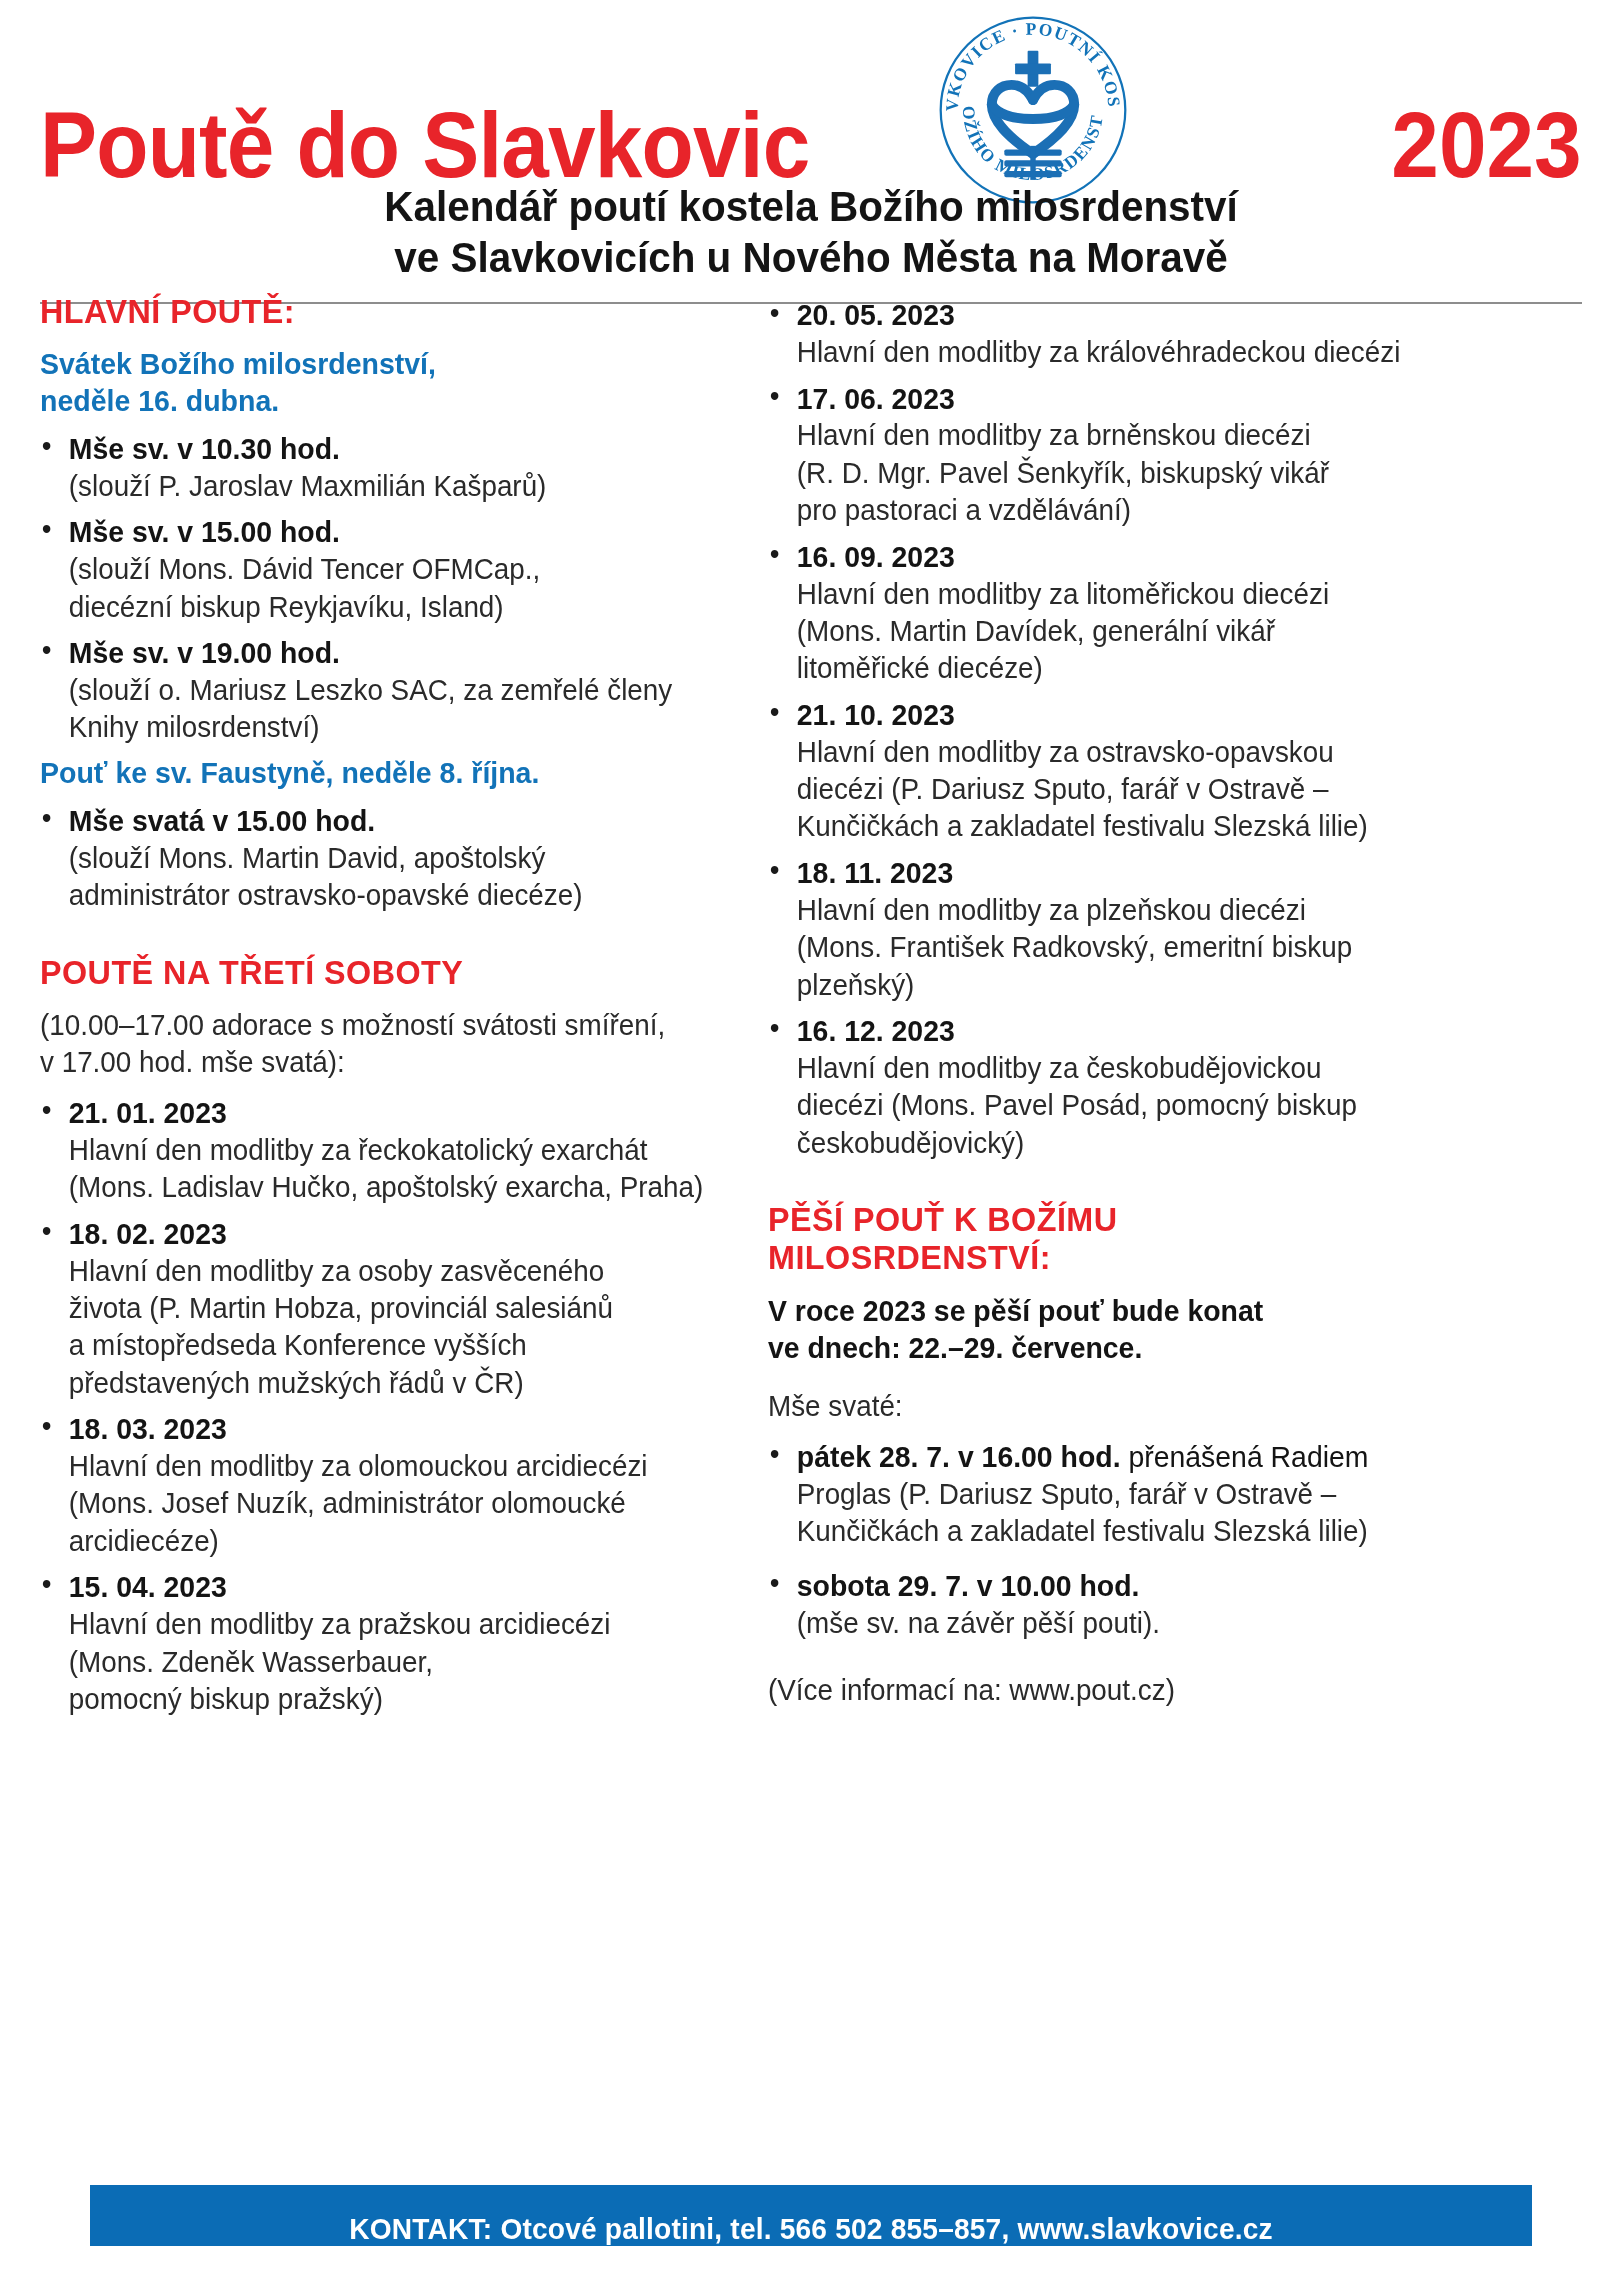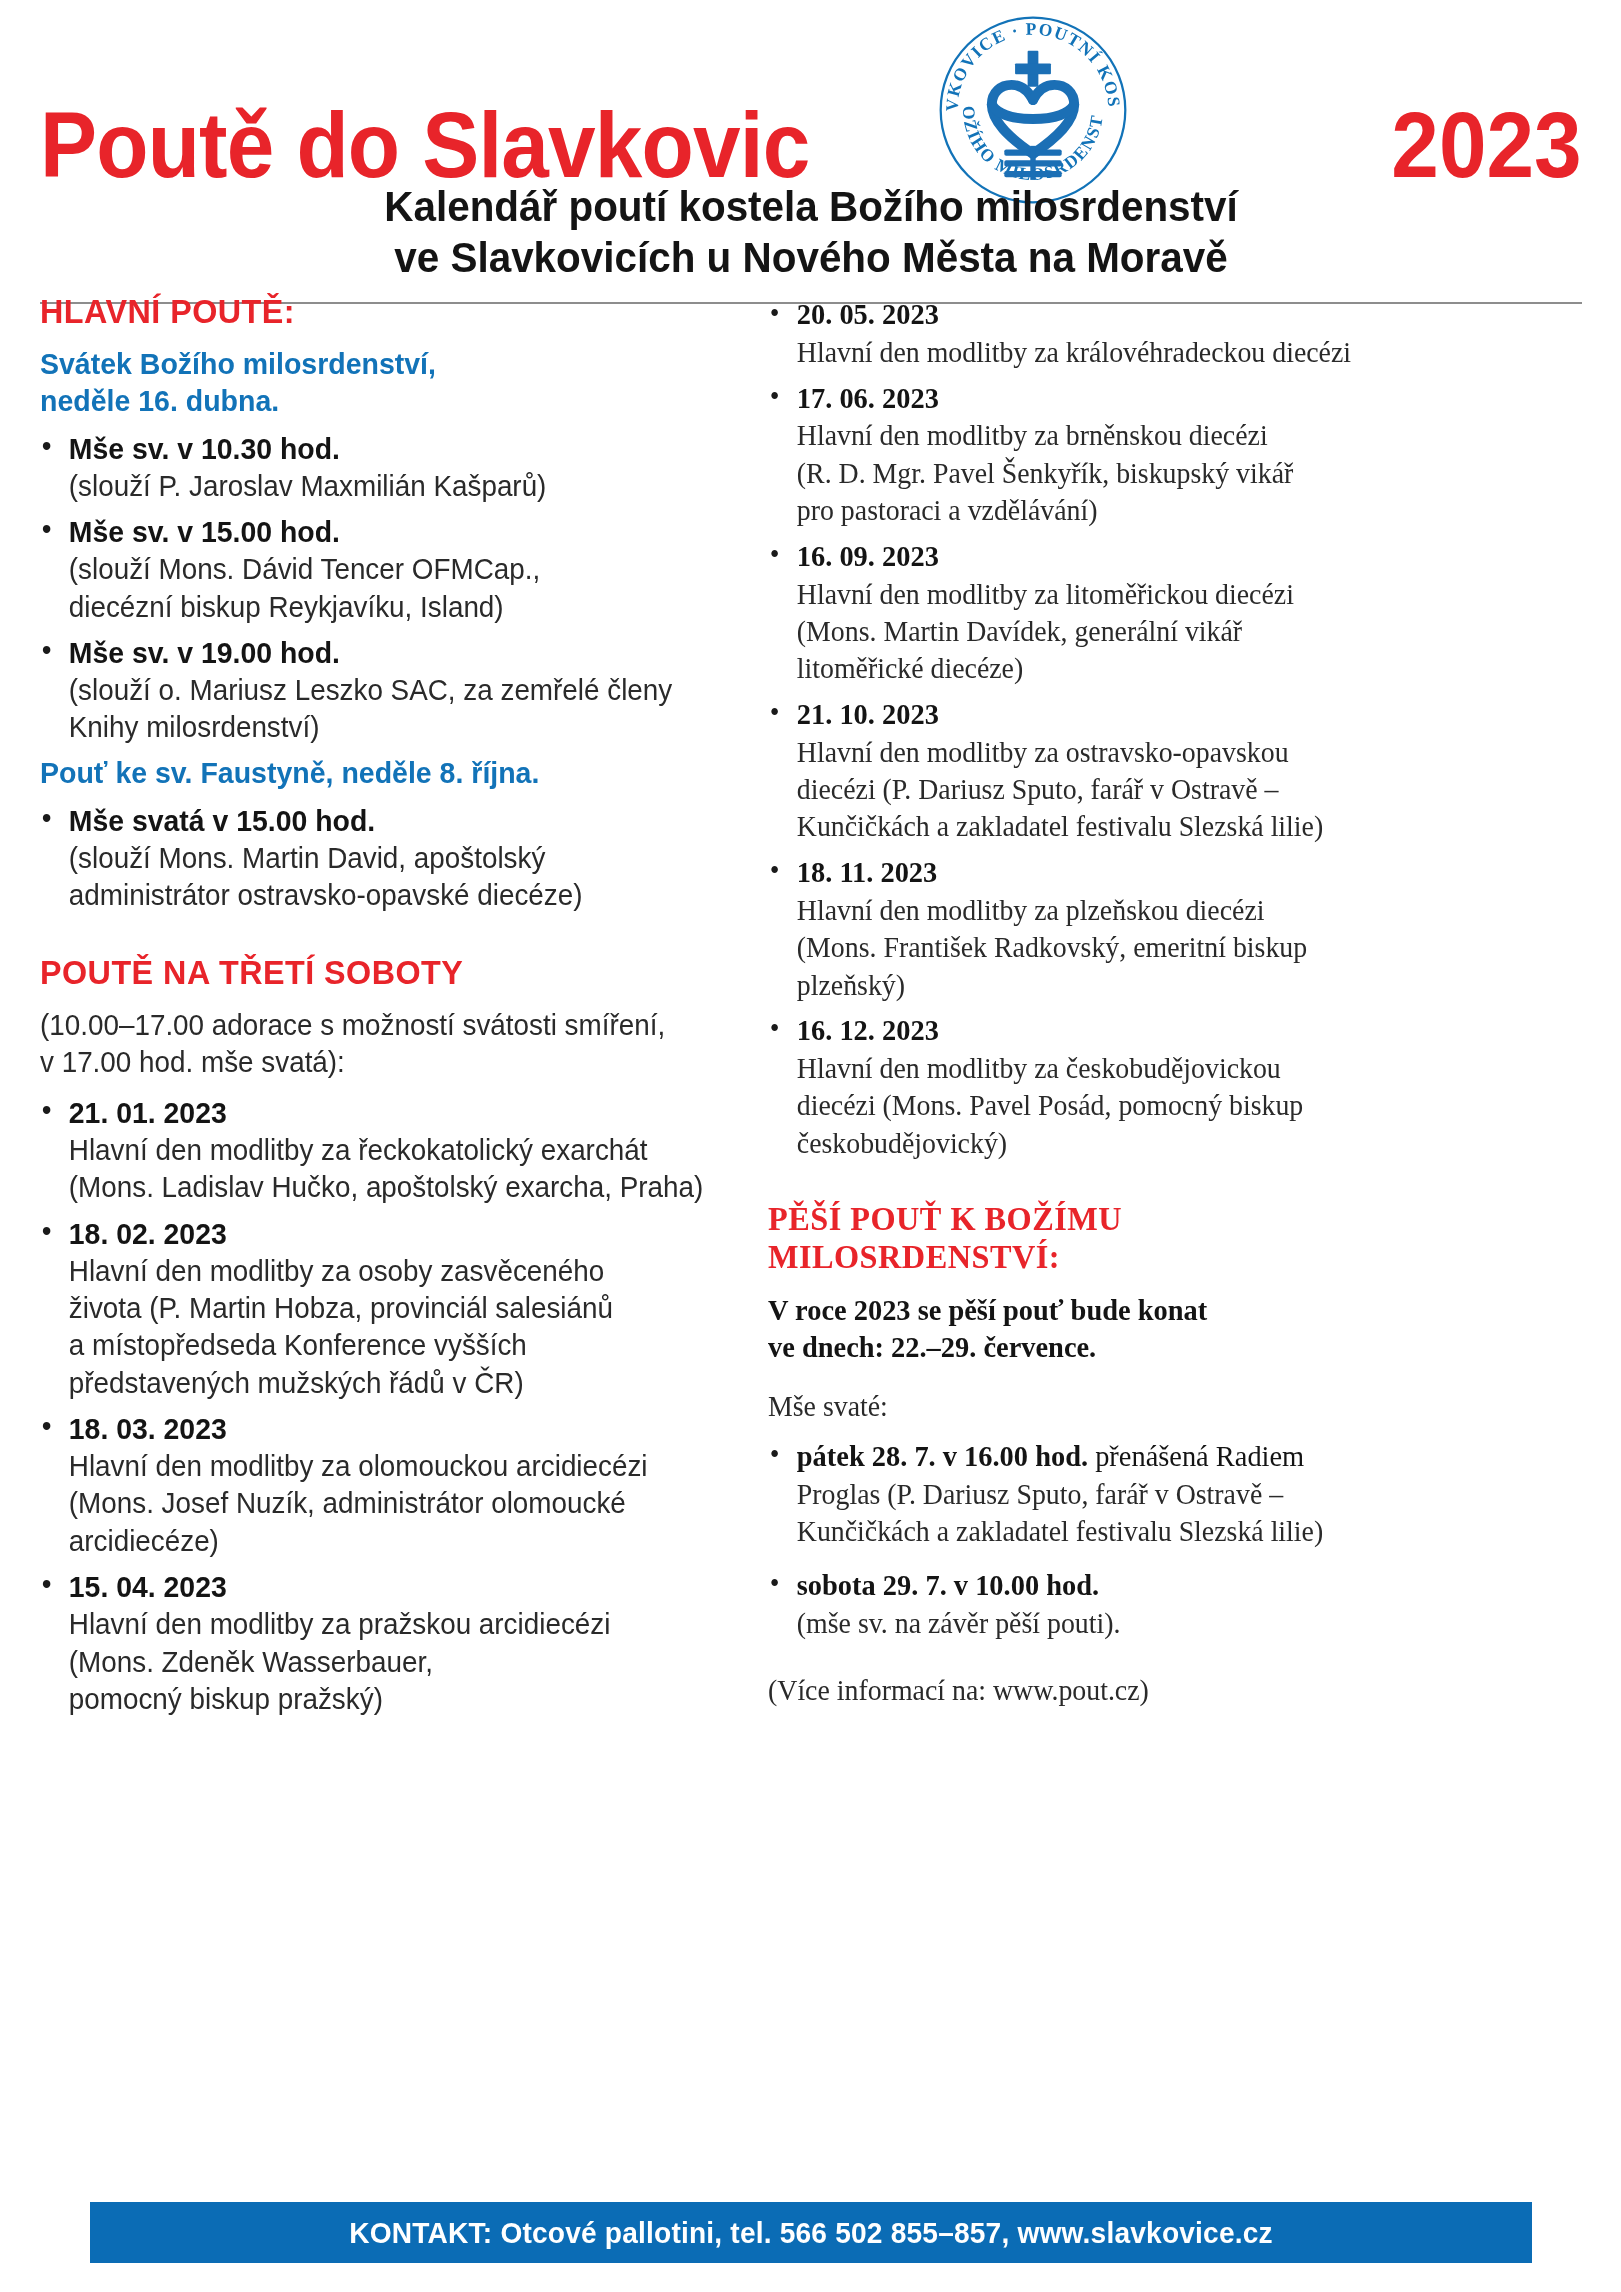--- a/index.html
+++ b/index.html
@@ -87,21 +87,21 @@
   }
 
   
   .columns {
     display: flex;
     gap: 47px;
     margin-top: 23px;
     align-items: center;
   }
   .col { width: 681px; }
-  .col-right { width: 716px; font-family: Liberation Serif, serif; }
+  .col-right { width: 716px; }
 
   h2.section-head {
     color: #e8242a;
     font-size: 34px;
     font-weight: bold;
     letter-spacing: 0.5px;
     margin: 0 0 16px 0;
     line-height: 1.12;
     transform: scaleX(0.95);
     transform-origin: left center;
@@ -176,25 +176,25 @@
     transform: scaleX(0.96);
     transform-origin: left center;
   }
   .bold-note div { white-space: nowrap; }
 
   
   .contact-bar {
     position: absolute;
     left: 90px;
     right: 90px;
-    bottom: 30px;
+    bottom: 47px;
     height: 61px;
     background: #0b6cb5;
     display: flex;
-    align-items: center;
+    align-items: flex-end;
     justify-content: center;
   }
   .contact-text {
     color: #ffffff;
     font-size: 29.6px;
     font-weight: bold;
     letter-spacing: 0.2px;
     transform: scaleX(0.95);
   }
 </style>

